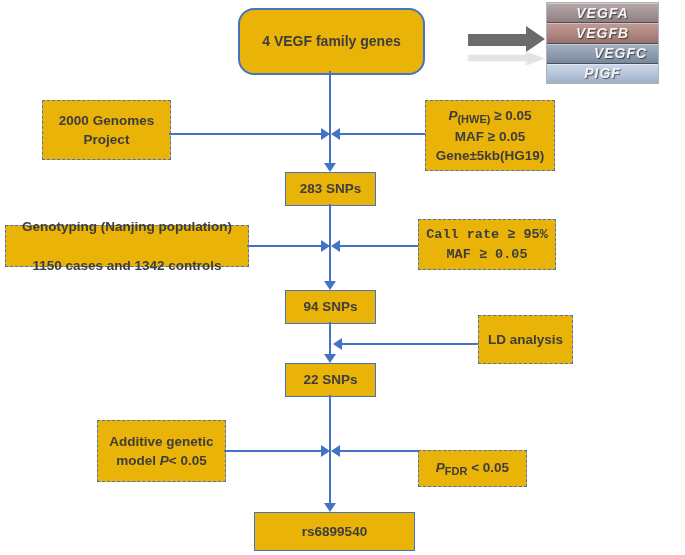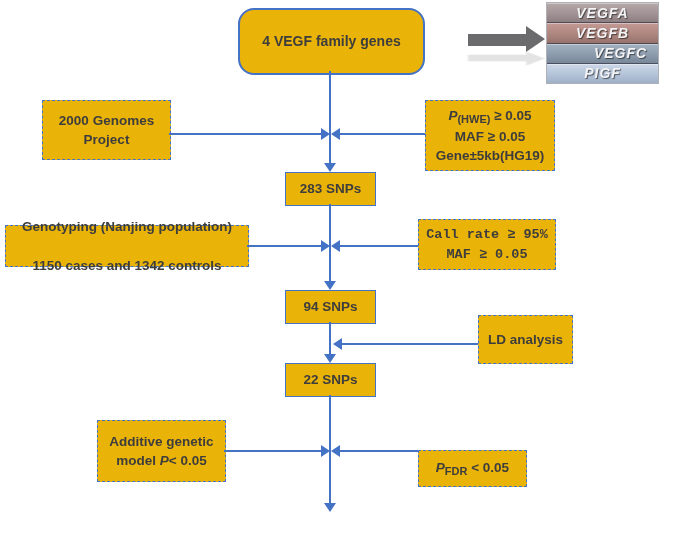--- a/index.html
+++ b/index.html
@@ -119,20 +119,23 @@
 
   <div class="box dashed" style="left:97px;top:420px;width:127px;height:60px;">
     <span>Additive genetic</span>
     <span><span>model </span><span class="ital">P</span><span>&lt; 0.05</span></span>
   </div>
 
   <div class="box dashed" style="left:418px;top:416px;width:107px;height:35px;margin-top:34px;">
     <span><span class="ital">P</span><span class="subsc">FDR</span><span> &lt; 0.05</span></span>
   </div>
 
+  <div class="box solid" style="left:254px;top:512px;width:159px;height:37px;">
+    <span>rs6899540</span>
+  </div>
 
   <div class="vline" style="left:329px;top:71px;height:93px;"></div>
   <div class="arr down" style="left:324px;top:163px;"></div>
 
   <div class="vline" style="left:329px;top:204px;height:78px;"></div>
   <div class="arr down" style="left:324px;top:281px;"></div>
 
   <div class="vline" style="left:329px;top:322px;height:33px;"></div>
   <div class="arr down" style="left:324px;top:354px;"></div>
 

